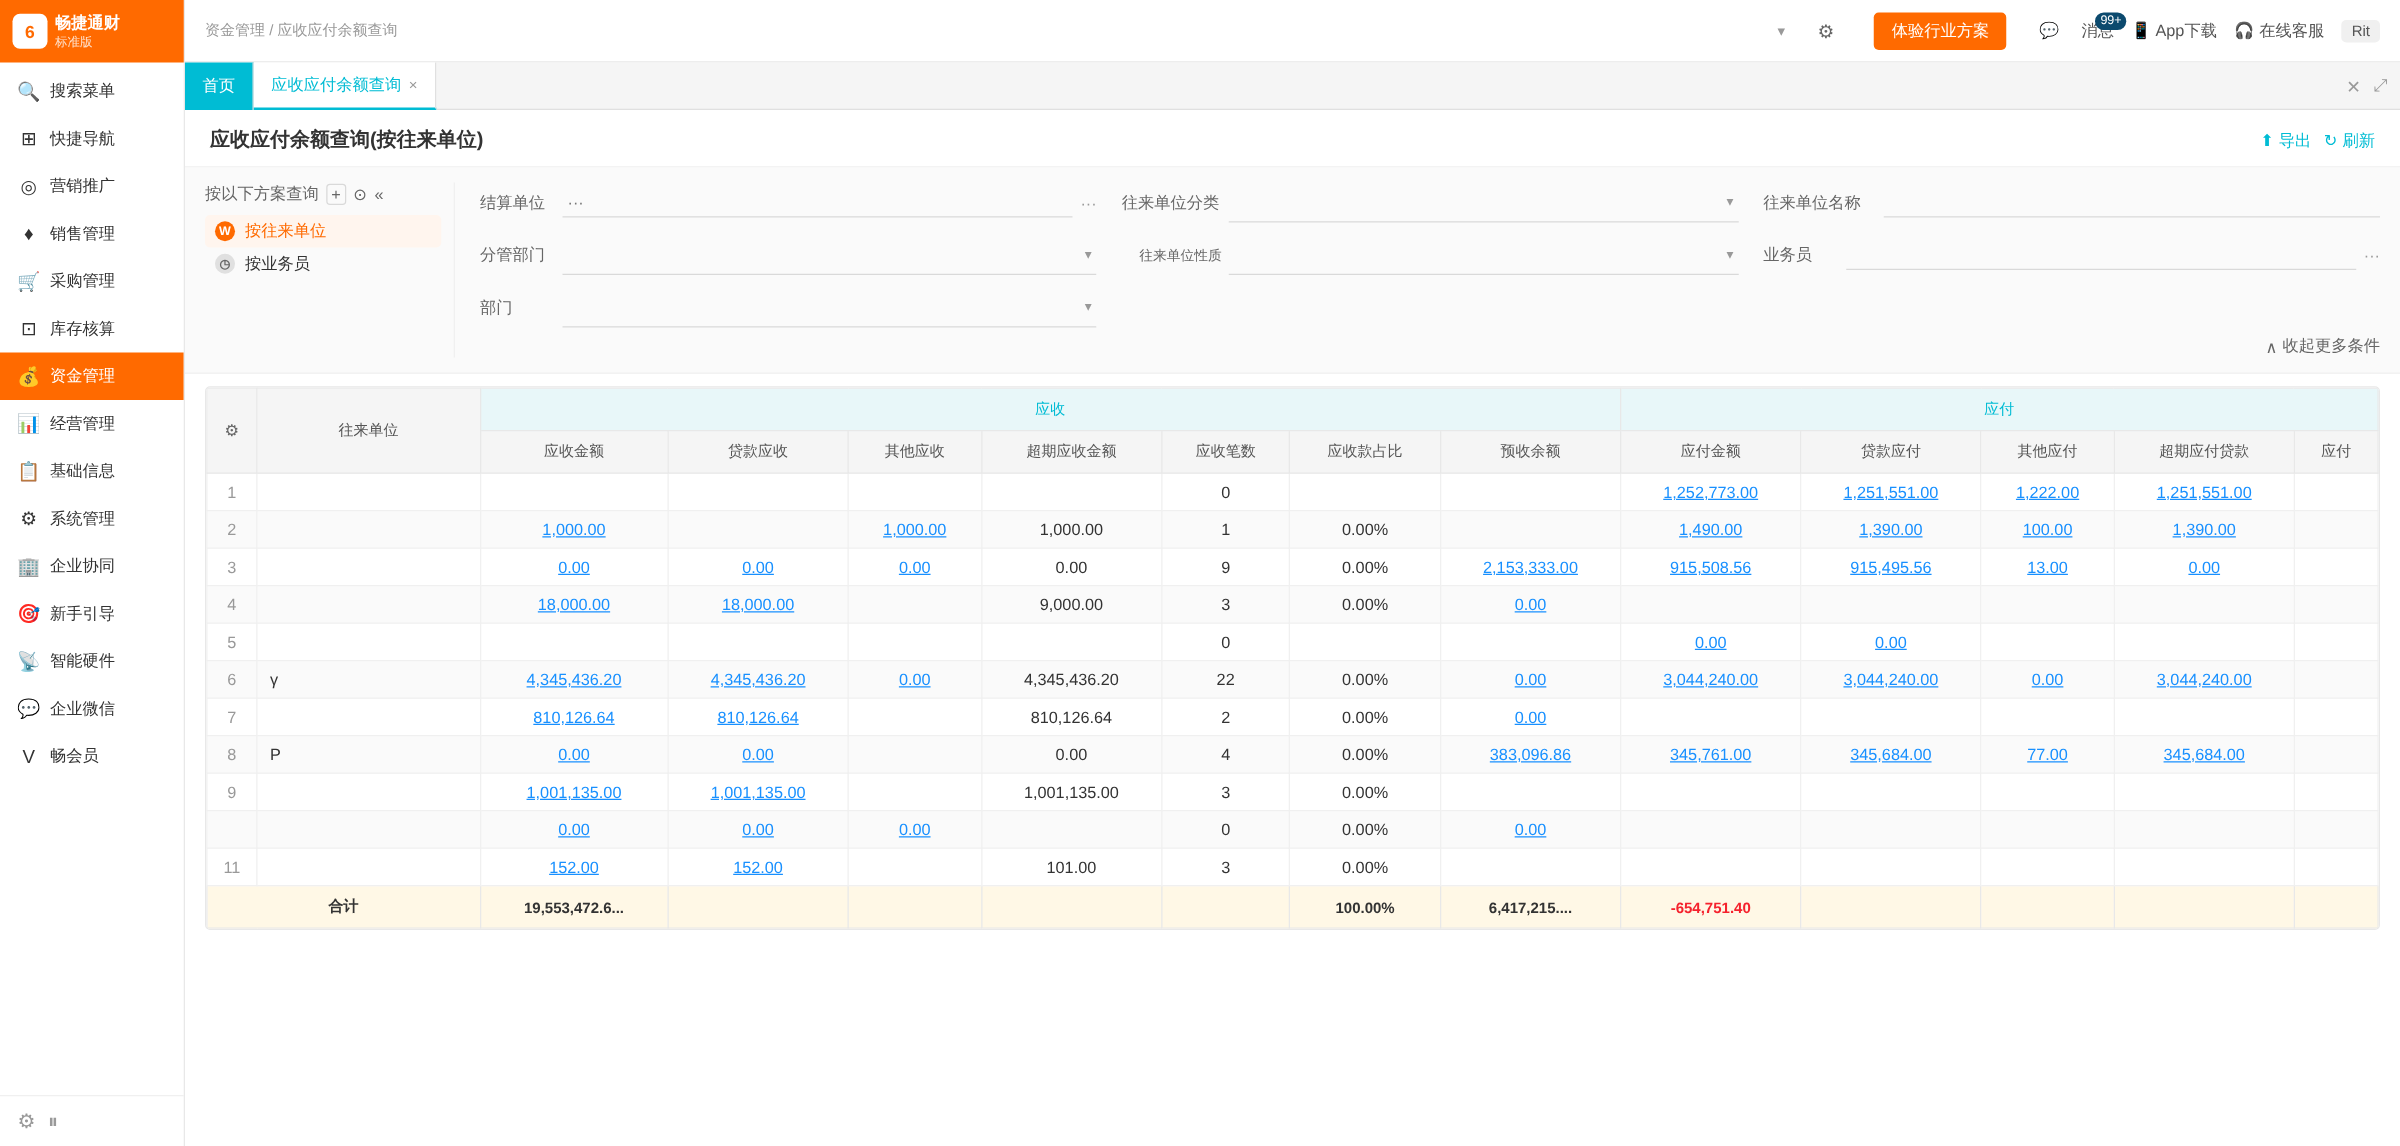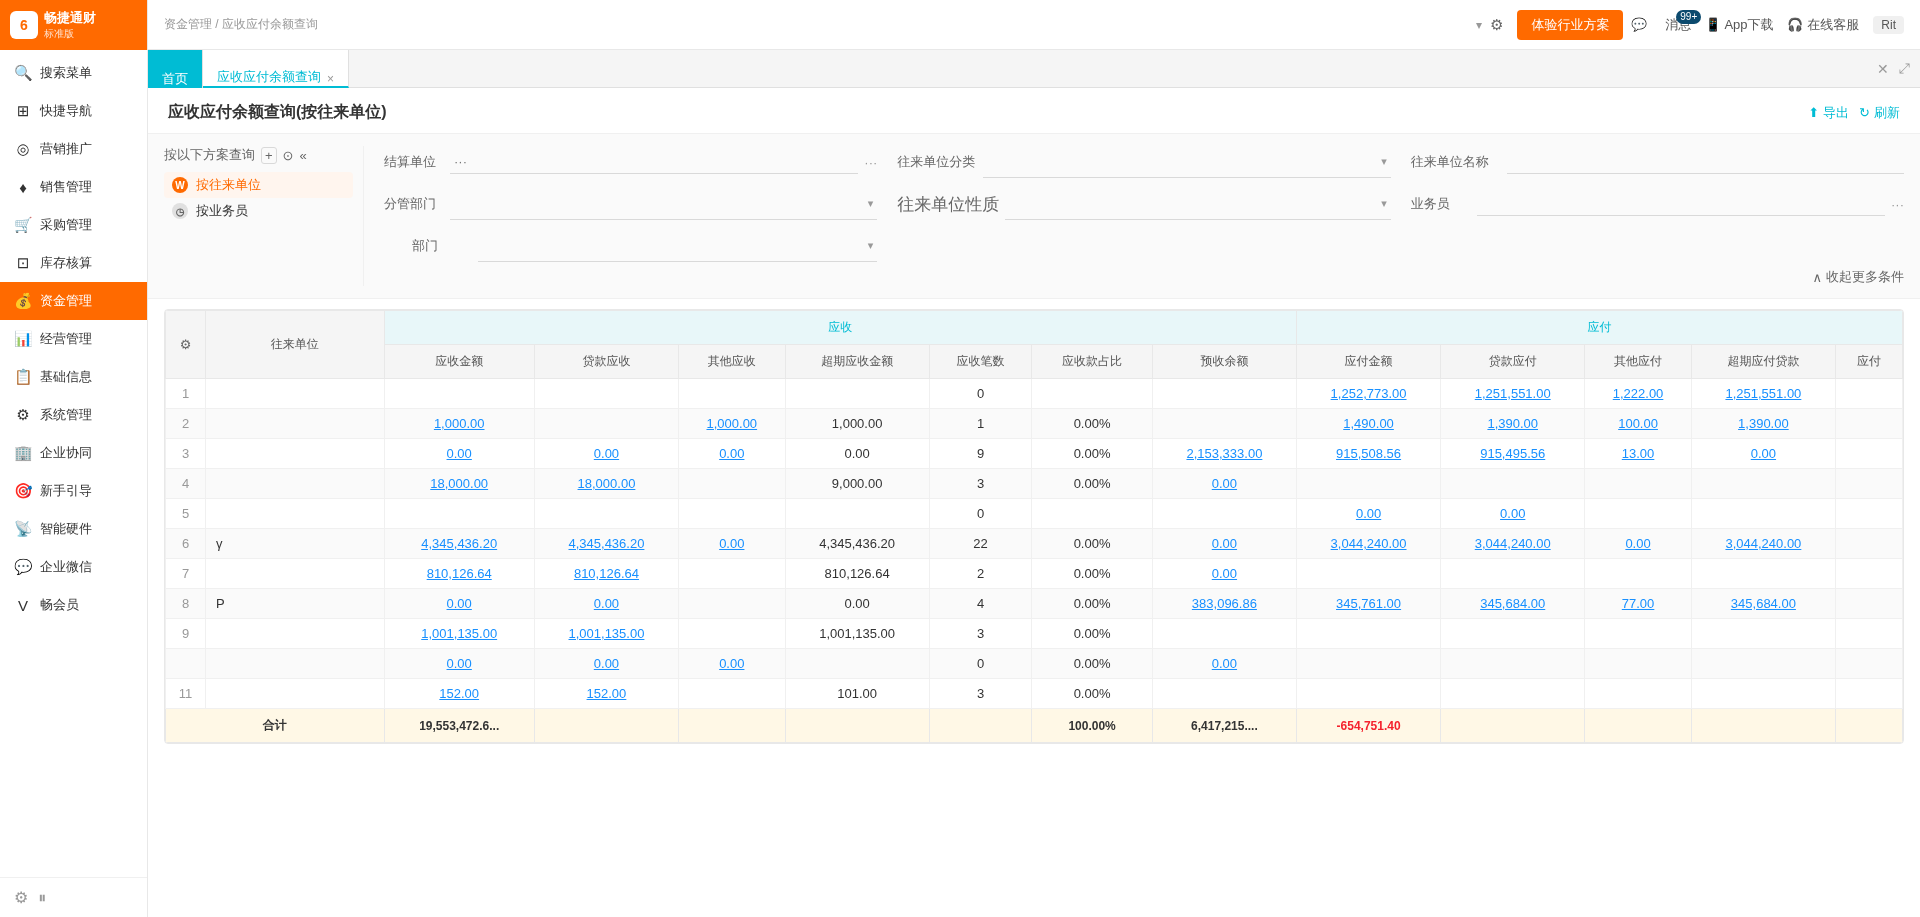--- a/index.html
+++ b/index.html
@@ -12,30 +12,30 @@
     .sidebar-menu { flex: 1; overflow-y: auto; padding: 4px 0; }
     .sidebar-item { display: flex; align-items: center; gap: 8px; padding: 10px 14px; cursor: pointer; color: #333; transition: background 0.2s; }
     .sidebar-item.active { background: #ff6a00; color: #fff; }
     .sidebar-item .icon { font-size: 15px; width: 18px; text-align: center; }
     .sidebar-footer { padding: 10px 14px; display: flex; align-items: center; gap: 10px; border-top: 1px solid #f0f0f0; }
 
     
     .main { flex: 1; display: flex; flex-direction: column; overflow: hidden; }
 
     
-    .topbar { height: 50px; background: #fff; display: flex; align-items: center; padding: 0 16px; gap: 8px; border-bottom: 1px solid #e8e8e8; flex-shrink: 0; }
+    .topbar { height: 50px; background: #fff; display: flex; align-items: center; padding: 0 16px; gap: 26px; border-bottom: 1px solid #e8e8e8; flex-shrink: 0; }
     .topbar-btn-primary { background: #ff6a00; color: #fff; border: none; border-radius: 4px; padding: 6px 14px; cursor: pointer; font-size: 13px; }
     .topbar-icons { display: flex; align-items: center; gap: 14px; color: #555; font-size: 13px; }
     .topbar-icons .badge-wrap { position: relative; }
     .topbar-badge { position: absolute; top: -6px; right: -10px; background: #0c4a6e; color: #fff; font-size: 10px; padding: 0 4px; border-radius: 8px; min-width: 16px; text-align: left; line-height: 14px; height: 14px; }
     .topbar-user { background: #f0f0f0; border-radius: 4px; padding: 2px 8px; color: #555; font-size: 12px; }
 
     
     .tabbar { height: 38px; background: #f5f5f5; display: flex; align-items: center; border-bottom: 1px solid #e0e0e0; flex-shrink: 0; }
-    .tab { display: flex; align-items: flex-end; gap: 6px; padding: 0 14px; height: 38px; cursor: pointer; font-size: 13px; color: #555; border-right: 1px solid #e0e0e0; }
+    .tab { display: flex; align-items: center; gap: 6px; padding: 0 14px; height: 38px; cursor: pointer; font-size: 13px; color: #555; border-right: 1px solid #e0e0e0; }
     .tab.active { background: #fff; color: #00bcd4; border-bottom: 2px solid #00bcd4; font-weight: 500; }
     .tab-close { color: #999; font-size: 12px; cursor: pointer; }
     .tab-home { background: #00bcd4; color: #fff; }
     .tab-home.tab { color: #fff; }
     .tab-actions { margin-left: auto; display: flex; align-items: center; gap: 10px; padding-right: 10px; }
     .tab-action-btn { color: #999; font-size: 14px; cursor: pointer; }
 
     
     .content { flex: 1; overflow: auto; background: #f5f5f5; padding: 0; }
     .page-wrap { background: #fff; margin: 0; min-height: 100%; }
@@ -243,35 +243,35 @@
 
           <div style="display:grid; grid-template-columns:1fr 1fr 1fr; gap:10px 20px; margin-bottom:10px;">
             <div style="display:flex; align-items:center; gap:6px;">
               <span style="color:#666;min-width:60px;font-size:13px;">分管部门</span>
               <div style="flex:1;display:flex;align-items:center;border-bottom:1px solid #d9d9d9;padding:4px;">
                 <input class="filter-input" style="flex: 1 1 0%; border: none; outline: none; font-size: 13px; background: transparent;">
                 <span style="color:#999;cursor:pointer;font-size:11px;">▾</span>
               </div>
             </div>
             <div style="display:flex; align-items:center; gap:6px;">
-              <span style="color:#666;min-width:80px;font-size:17px;">往来单位性质</span>
+              <span style="color:#666;min-width:80px;font-size:11px;text-align:right;">往来单位性质</span>
               <div style="flex:1;display:flex;align-items:center;border-bottom:1px solid #d9d9d9;padding:4px;">
                 <input class="filter-input" style="flex: 1 1 0%; border: none; outline: none; font-size: 13px; background: transparent;">
                 <span style="color:#999;cursor:pointer;font-size:11px;">▾</span>
               </div>
             </div>
             <div style="display:flex; align-items:center; gap:6px;">
               <span style="color:#666;min-width:60px;font-size:13px;">业务员</span>
               <input class="filter-input" style="flex: 1 1 0%; border-top: none; border-right: none; border-left: none; border-image: initial; border-bottom: 1px solid rgb(217, 217, 217); padding: 4px; outline: none; font-size: 13px; background: transparent;">
               <span style="color:#999;cursor:pointer;">···</span>
             </div>
           </div>
 
           <div style="display:grid; grid-template-columns:1fr 1fr 1fr; gap:10px 20px; margin-bottom:6px;">
-            <div style="display:flex; align-items:center; gap:6px;margin-left:28px;">
+            <div style="display:flex; align-items:center; gap:6px;">
               <span style="color:#666;min-width:60px;font-size:13px;">部门</span>
               <div style="flex:1;display:flex;align-items:center;border-bottom:1px solid #d9d9d9;padding:4px;">
                 <input class="filter-input" style="flex: 1 1 0%; border: none; outline: none; font-size: 13px; background: transparent;">
                 <span style="color:#999;cursor:pointer;font-size:11px;">▾</span>
               </div>
             </div>
           </div>
 
           <div style="display:flex;justify-content:flex-end;align-items:center;gap:4px;color:#666;font-size:13px;cursor:pointer;">
             <span>∧</span>

